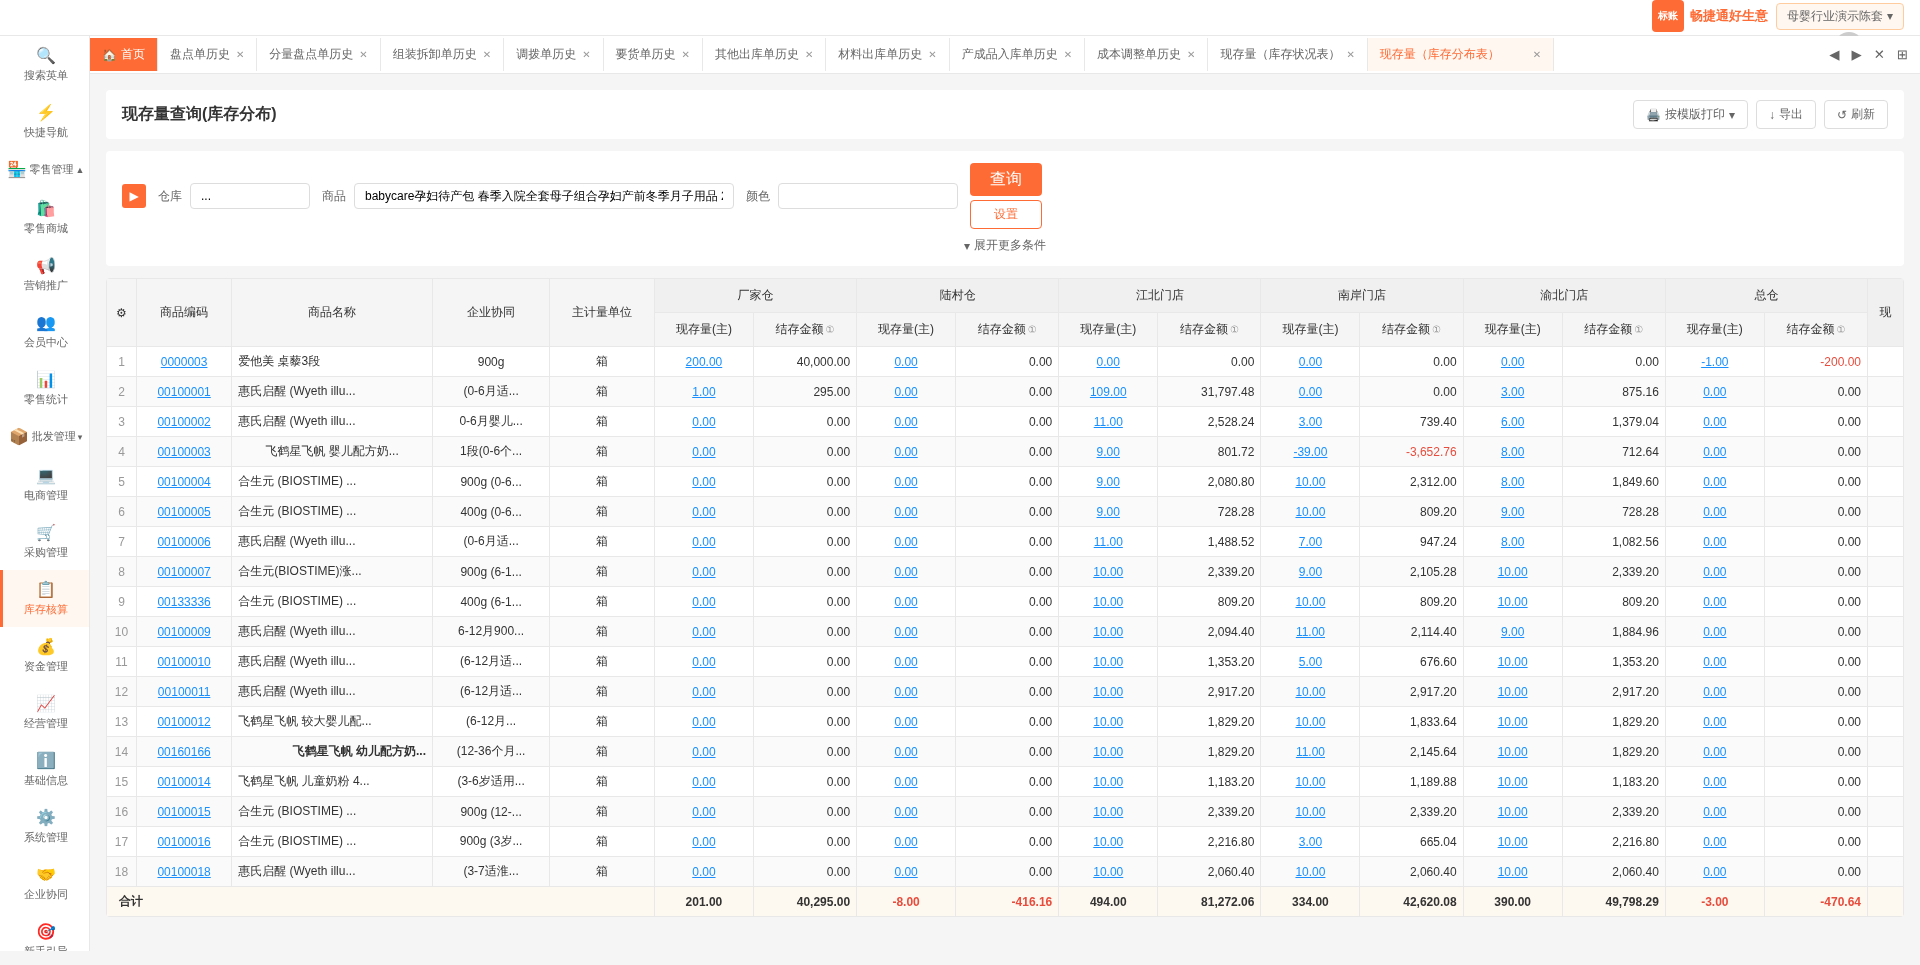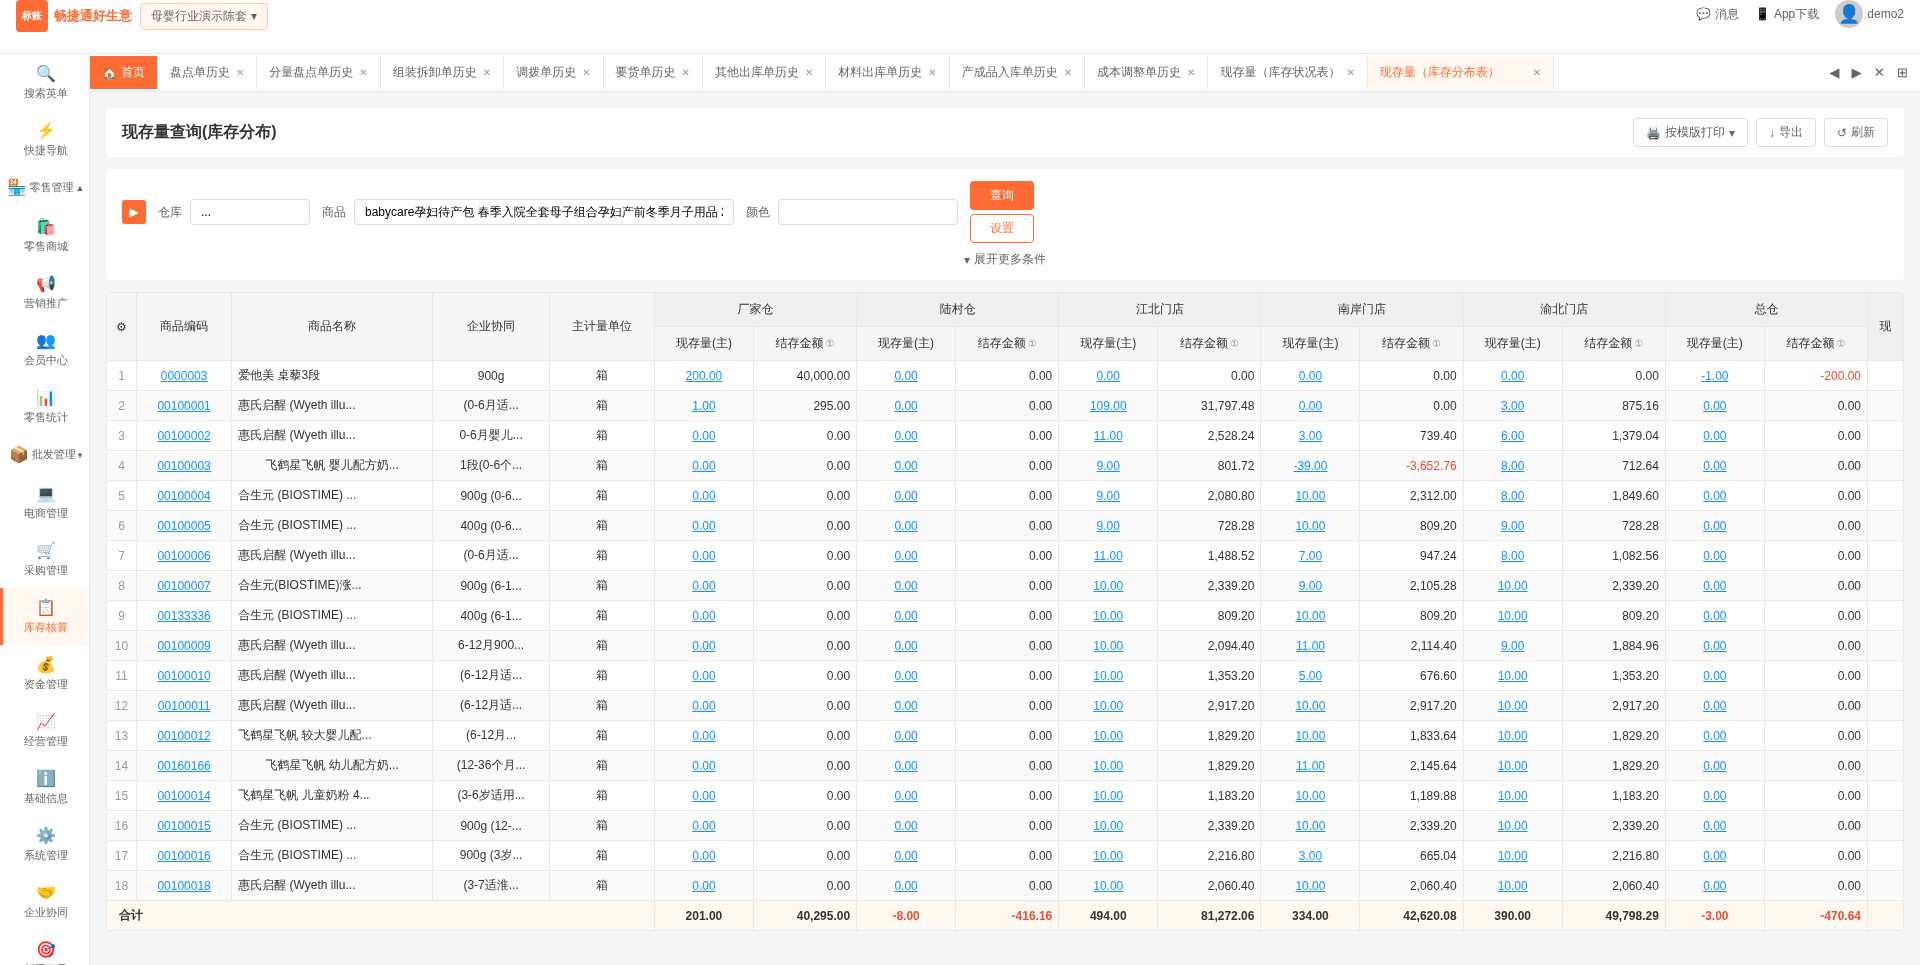--- a/index.html
+++ b/index.html
@@ -1,19 +1,19 @@
 <!DOCTYPE html>
 <html><head>
   <meta charset="utf-8">
   <style>
     * { box-sizing: border-box; margin: 0; padding: 0; }
     body { font-family: 'Microsoft YaHei', Arial, sans-serif; font-size: 12px; background: #f5f5f5; color: #333; overflow: hidden; }
     
     
-    .top-bar { height: 54px; background: #fff; display: flex; align-items: flex-start; justify-content: space-between; padding: 0 16px; border-bottom: 1px solid #e8e8e8; }
+    .top-bar { height: 36px; background: #fff; display: flex; align-items: flex-end; justify-content: space-between; padding: 0 16px; border-bottom: 1px solid #e8e8e8; flex-direction: column; }
     .top-bar-left { display: flex; align-items: center; gap: 8px; }
     .logo-area { display: flex; align-items: center; gap: 6px; color: #ff6b35; font-size: 13px; font-weight: bold; }
     .logo-icon { width: 32px; height: 32px; background: #ff6b35; border-radius: 4px; display: flex; align-items: center; justify-content: center; color: white; font-size: 10px; }
     .industry-selector { display: flex; align-items: center; gap: 4px; background: #fff7f0; border: 1px solid #ffcca0; border-radius: 4px; padding: 4px 10px; color: #666; cursor: pointer; }
     .top-bar-right { display: flex; align-items: center; gap: 16px; color: #666; }
     .top-bar-right .item { display: flex; align-items: center; gap: 4px; cursor: pointer; }
     .avatar { width: 28px; height: 28px; background: #ccc; border-radius: 50%; display: flex; align-items: center; justify-content: center; color: white; font-size: 11px; overflow: hidden; }
     
     
     .main-layout { display: flex; height: calc(100vh - 50px); }
@@ -48,21 +48,21 @@
     .btn-action { display: flex; align-items: center; gap: 4px; padding: 5px 12px; border-radius: 4px; cursor: pointer; font-size: 12px; border: 1px solid #ddd; background: #fff; color: #666; }
     
     
     .search-area { background: #fff; padding: 12px 16px; border-radius: 4px; margin-bottom: 12px; }
     .search-row { display: flex; align-items: center; gap: 12px; flex-wrap: wrap; }
     .search-field { display: flex; align-items: center; gap: 8px; }
     .search-label { color: #666; white-space: nowrap; }
     .search-input { border: 1px solid #ddd; border-radius: 4px; padding: 5px 10px; font-size: 12px; min-width: 120px; }
     .search-input-wide { border: 1px solid #ddd; border-radius: 4px; padding: 5px 10px; font-size: 12px; min-width: 320px; }
     .expand-btn { color: #666; cursor: pointer; display: flex; align-items: center; gap: 4px; font-size: 12px; }
-    .btn-query { background: #ff6b35; color: white; border: none; padding: 6px 20px; border-radius: 4px; cursor: pointer; font-size: 12px; }
+    .btn-query { background: #ff6b35; color: white; border: none; padding: 6px 20px; border-radius: 4px; cursor: pointer; font-size: 16px; }
     .btn-settings { background: #fff; color: #ff6b35; border: 1px solid #ff6b35; padding: 5px 12px; border-radius: 4px; cursor: pointer; font-size: 12px; }
     .search-actions { display: flex; flex-direction: column; gap: 4px; }
     
     
     .table-container { background: #fff; border-radius: 4px; overflow: auto; }
     table { width: 100%; border-collapse: collapse; font-size: 12px; }
     thead tr { background: #f5f5f5; }
     th { padding: 8px 6px; text-align: center; border: 1px solid #e8e8e8; font-weight: normal; color: #333; white-space: nowrap; position: sticky; top: 0; background: #f5f5f5; z-index: 1; }
     td { padding: 6px; text-align: center; border: 1px solid #e8e8e8; white-space: nowrap; }
     tr.total-row td { background: #fef9f0; font-weight: bold; }
@@ -591,21 +591,21 @@
       <td class="text-right ">1,833.64</td>
       <td><span class="text-link">10.00</span></td>
       <td class="text-right">1,829.20</td>
       <td><span class="text-link ">0.00</span></td>
       <td class="text-right ">0.00</td>
       <td></td>
     </tr>
               <tr style="background: rgb(250, 250, 250);">
       <td class="col-index">14</td>
       <td><span class="text-link">00160166</span></td>
-      <td style="text-align:center;max-width:140px;overflow:hidden;text-overflow:ellipsis;">飞鹤星飞帆 幼儿配方奶...</td>
+      <td style="text-align:right;max-width:140px;overflow:hidden;text-overflow:ellipsis;font-weight:bold;">飞鹤星飞帆 幼儿配方奶...</td>
       <td>(12-36个月...</td>
       <td>箱</td>
       <td><span class="text-link">0.00</span></td>
       <td class="text-right">0.00</td>
       <td><span class="text-link">0.00</span></td>
       <td class="text-right">0.00</td>
       <td><span class="text-link">10.00</span></td>
       <td class="text-right">1,829.20</td>
       <td><span class="text-link ">11.00</span></td>
       <td class="text-right ">2,145.64</td>

